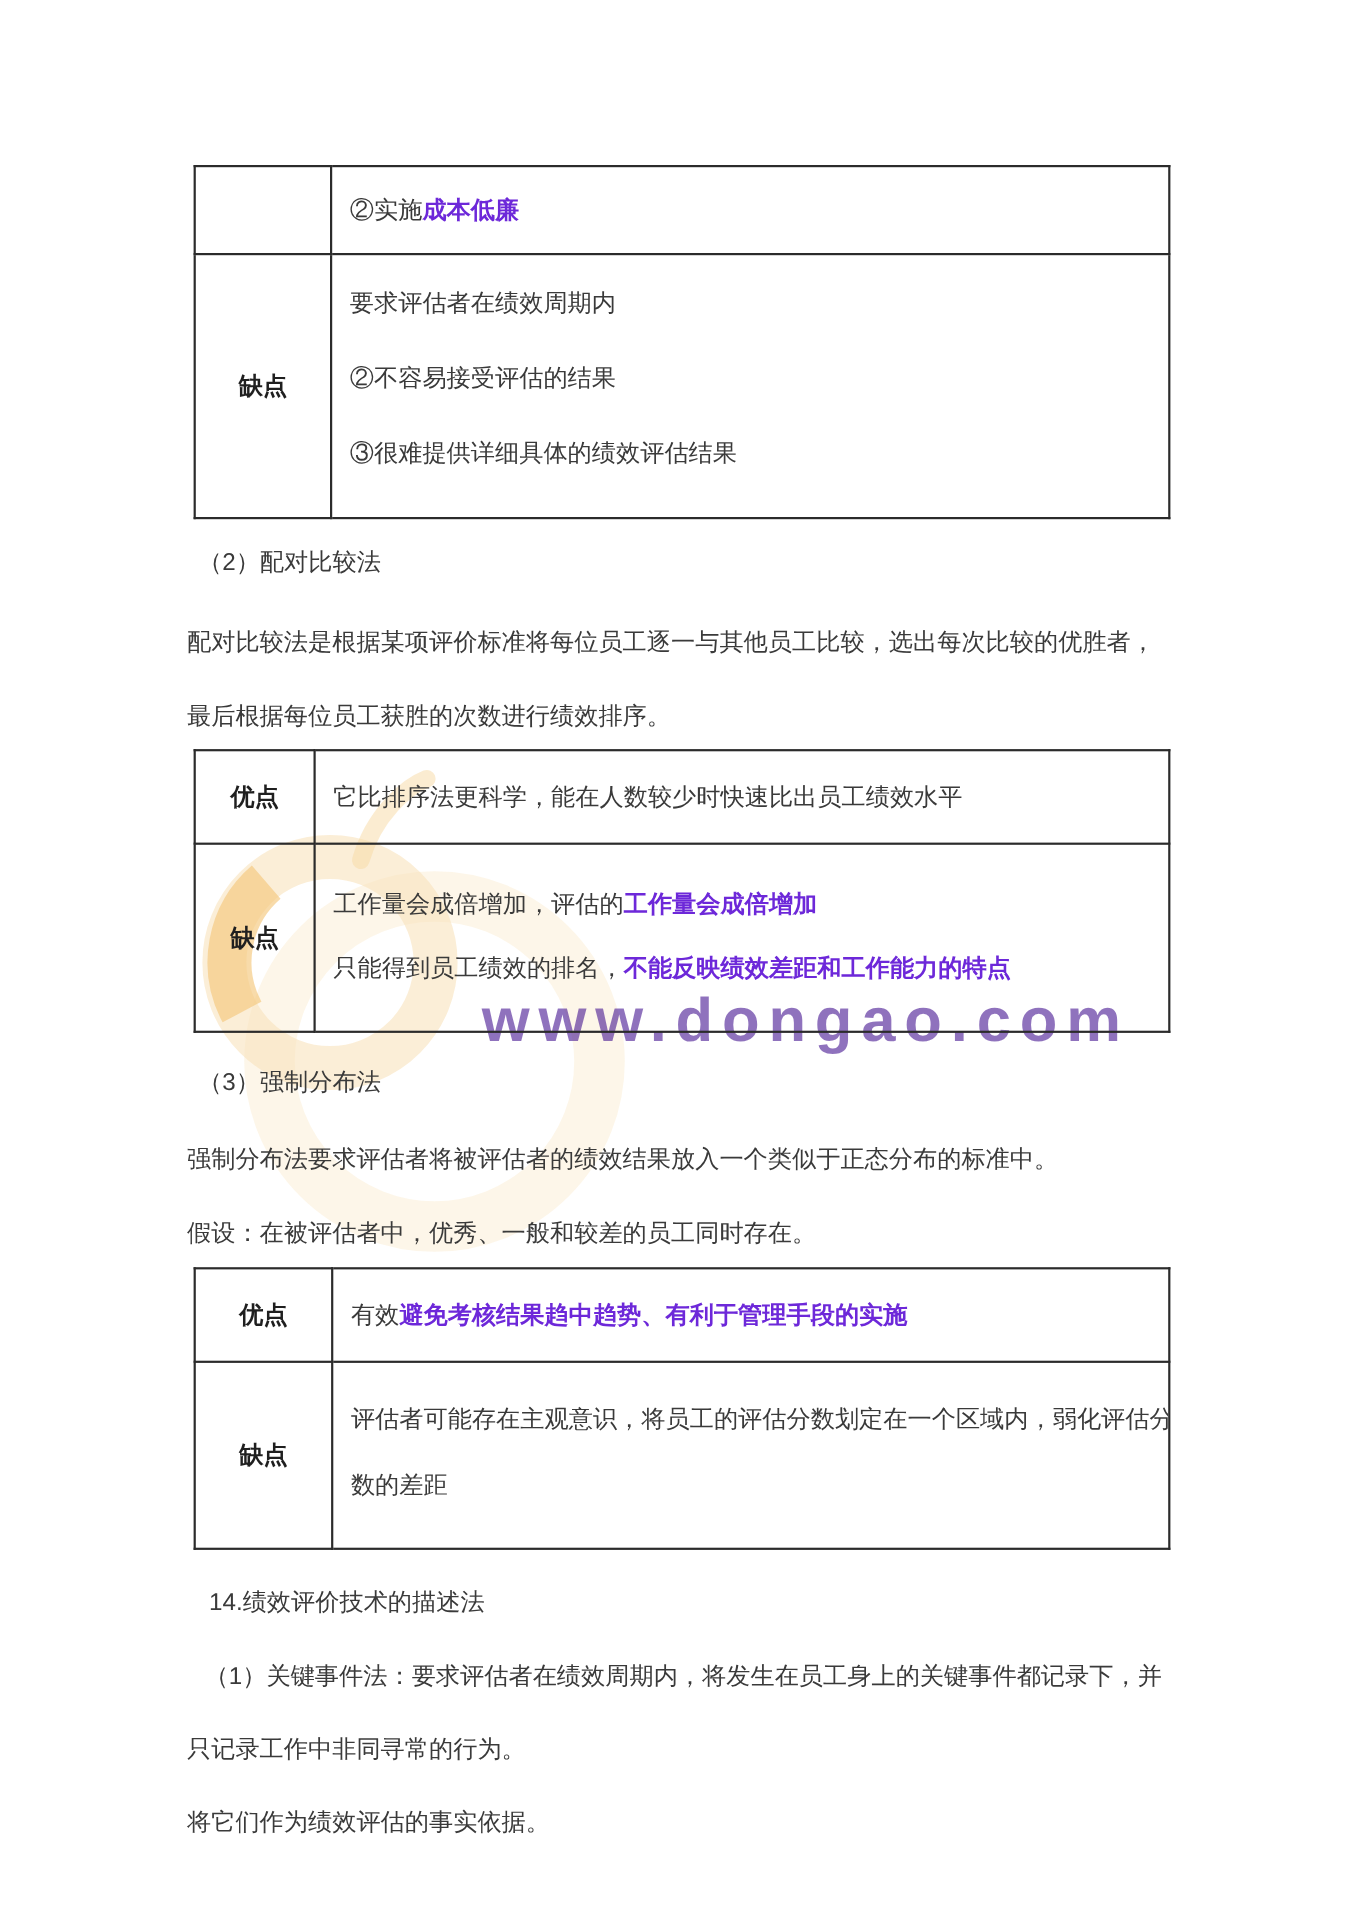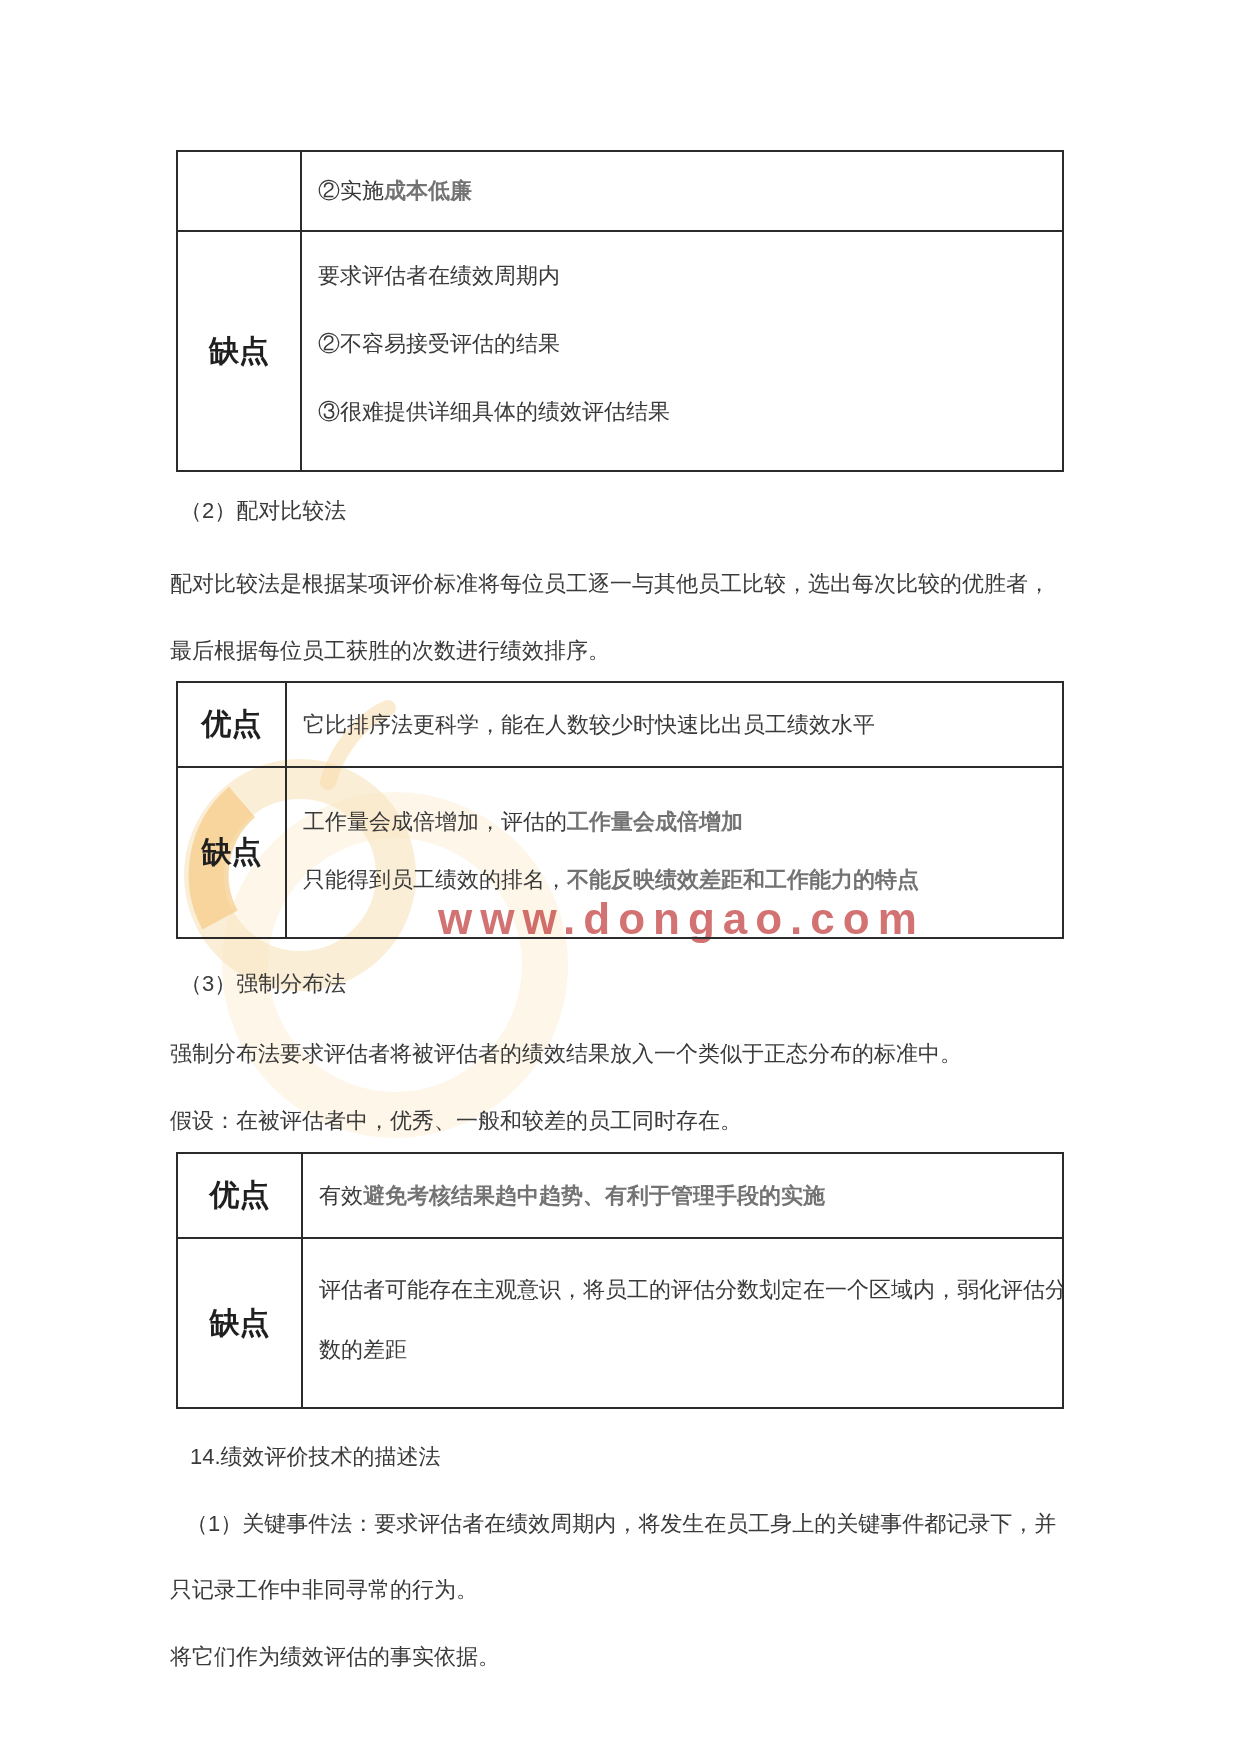--- a/index.html
+++ b/index.html
@@ -17,24 +17,24 @@
   .wm-logo{
     position:absolute;
     left:120px; top:620px;
     z-index:0;
     pointer-events:none;
   }
   .wm-url{
     position:absolute;
     left:438px; top:894px;
     z-index:0;
-    font-size:44px;
+    font-size:56px;
     font-weight:bold;
     letter-spacing:8px;
-    color:#b91c1c;
+    color:#4c1d95;
     opacity:0.62;
     white-space:nowrap;
     pointer-events:none;
   }
   
   .content{
     position:absolute;
     left:170px; top:150px;
     width:900px;
     z-index:1;
@@ -56,34 +56,34 @@
     margin-left:6px;
   }
   table.doc-table td{
     border:2px solid #2b2b2b;
     vertical-align:middle;
     overflow:hidden;
   }
   td.label-cell{
     text-align:center;
     font-weight:bold;
-    font-size:30px;
+    font-size:22px;
     color:#1f1f1f;
   }
   td.content-cell{
     padding-left:16px;
     font-size:22px;
   }
   td.v-top{vertical-align:top;}
   .cell-line{
     line-height:28px;
     white-space:nowrap;
   }
   .hl{
-    color:#737373;
+    color:#6d28d9;
     font-weight:bold;
   }
   
   .t1 .r1 td{height:76px;}
   .t1 .r2 td{height:211px;}
   .t1 .r2 .content-cell{padding-top:26px;}
   .t1 .r2 .cell-line{margin-bottom:40px;}
   .t1 col.c1{width:124px;}
 
   .t2 .r1 td{height:81px;}

